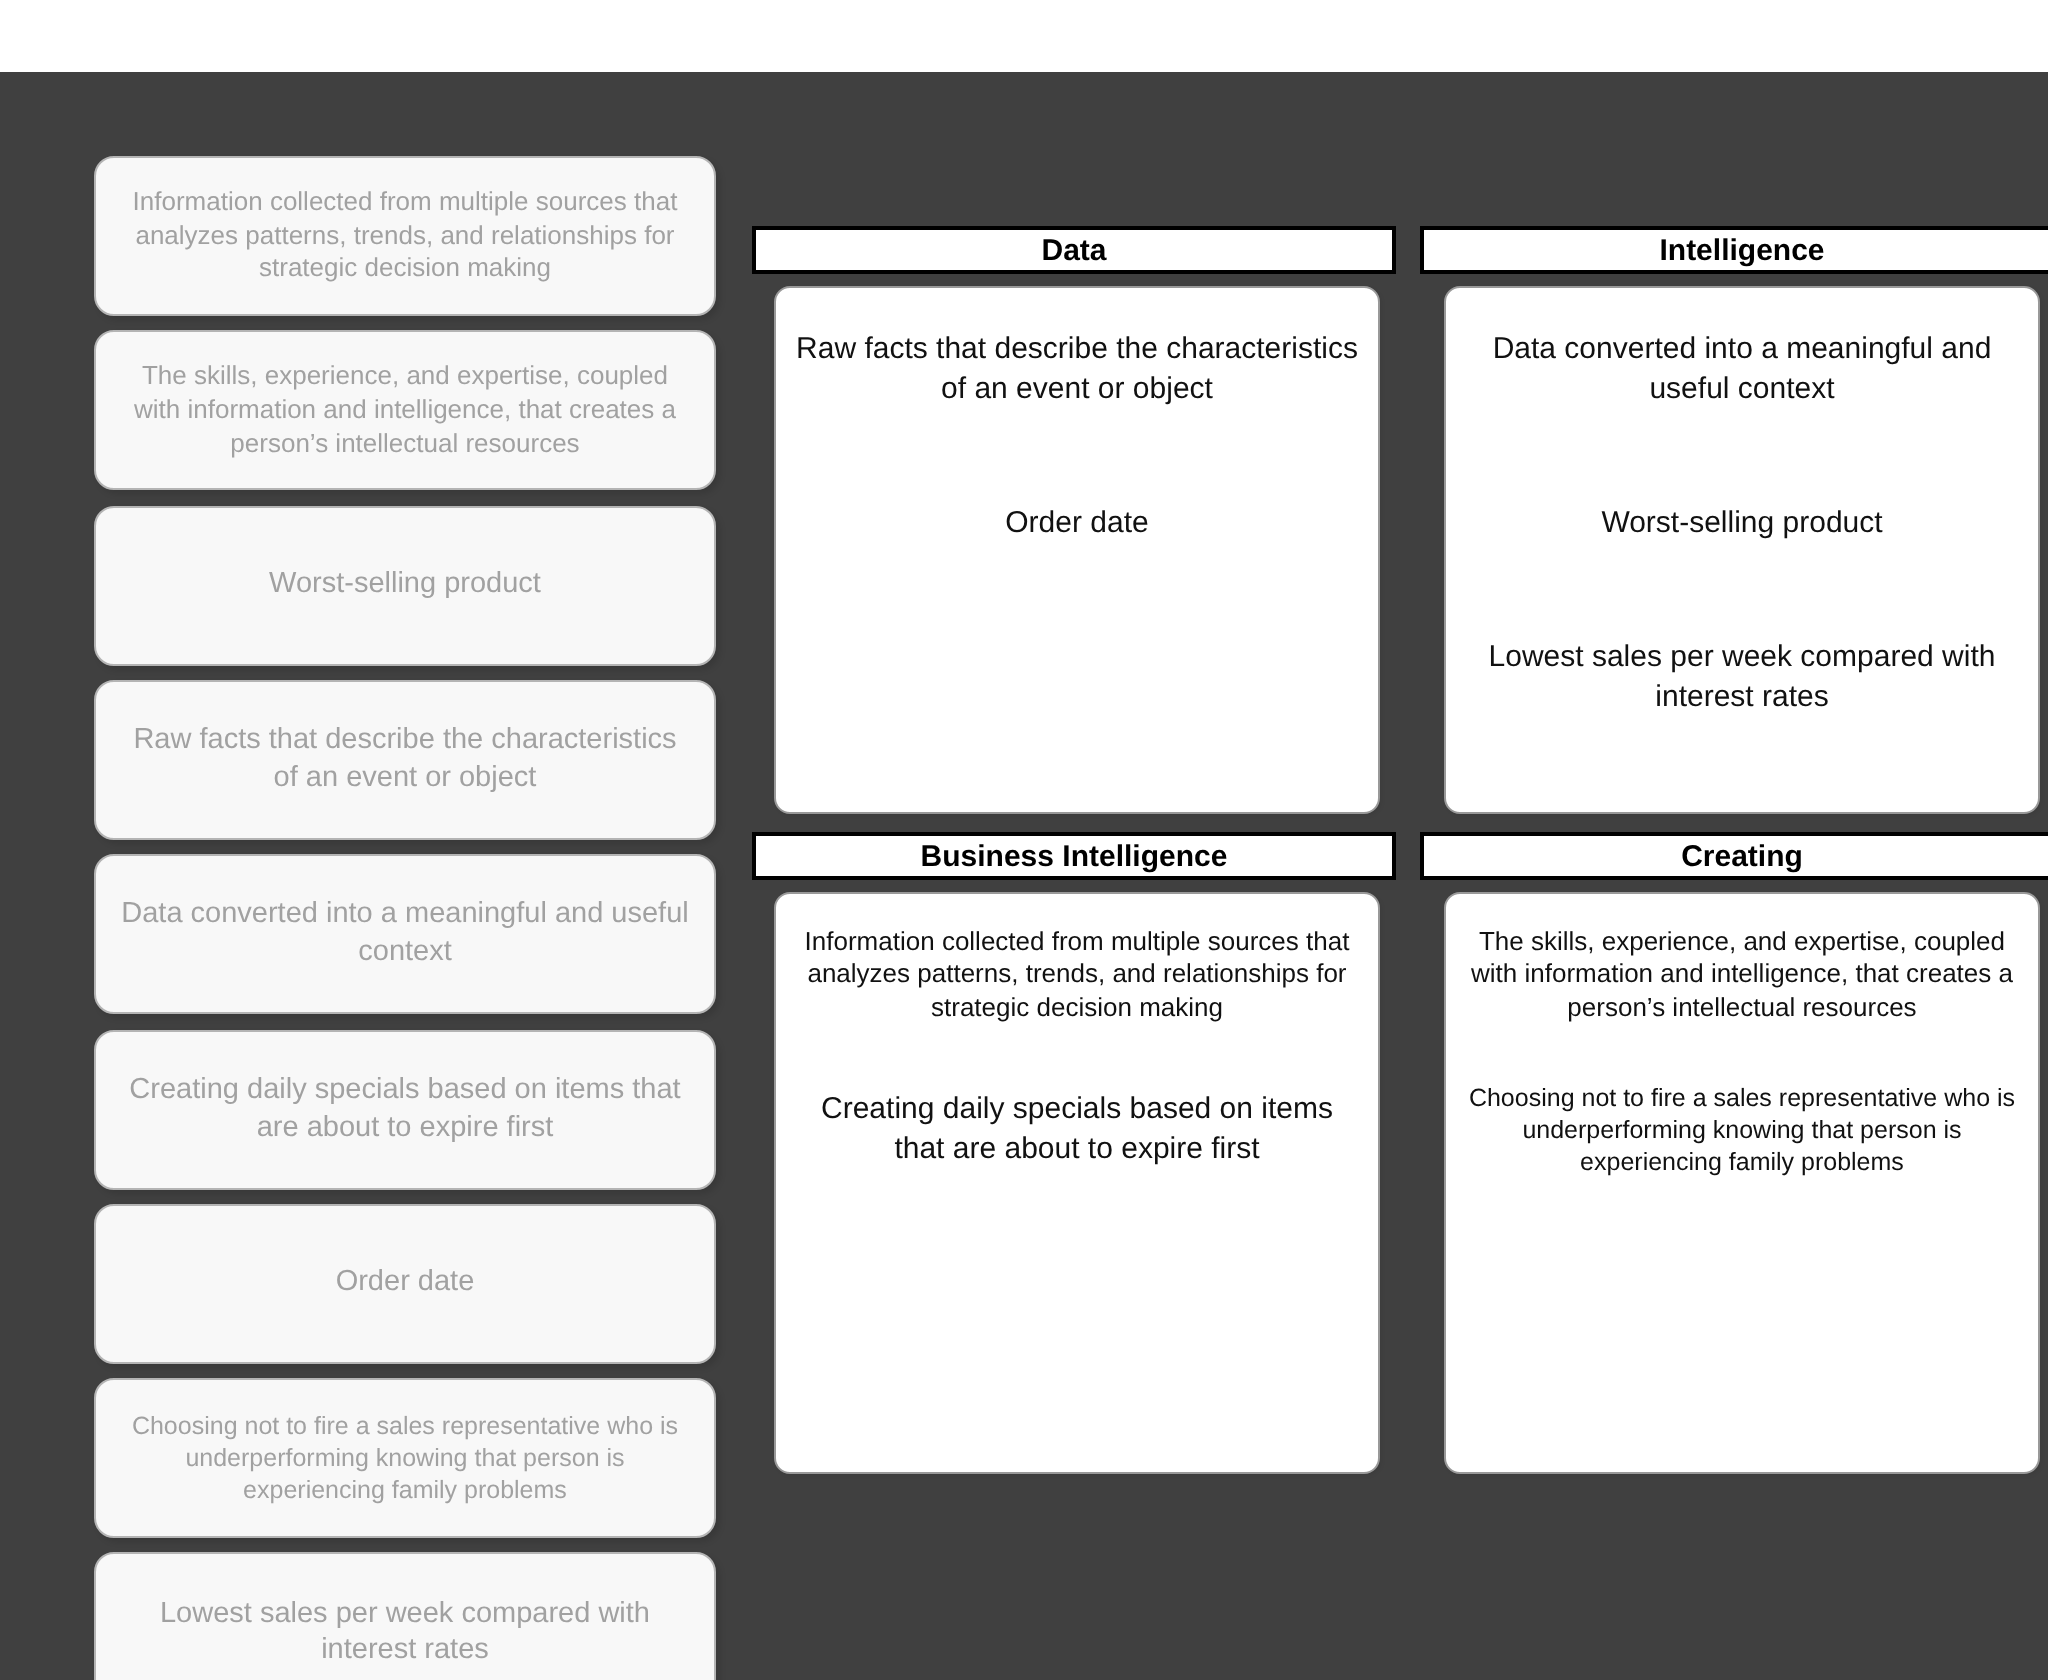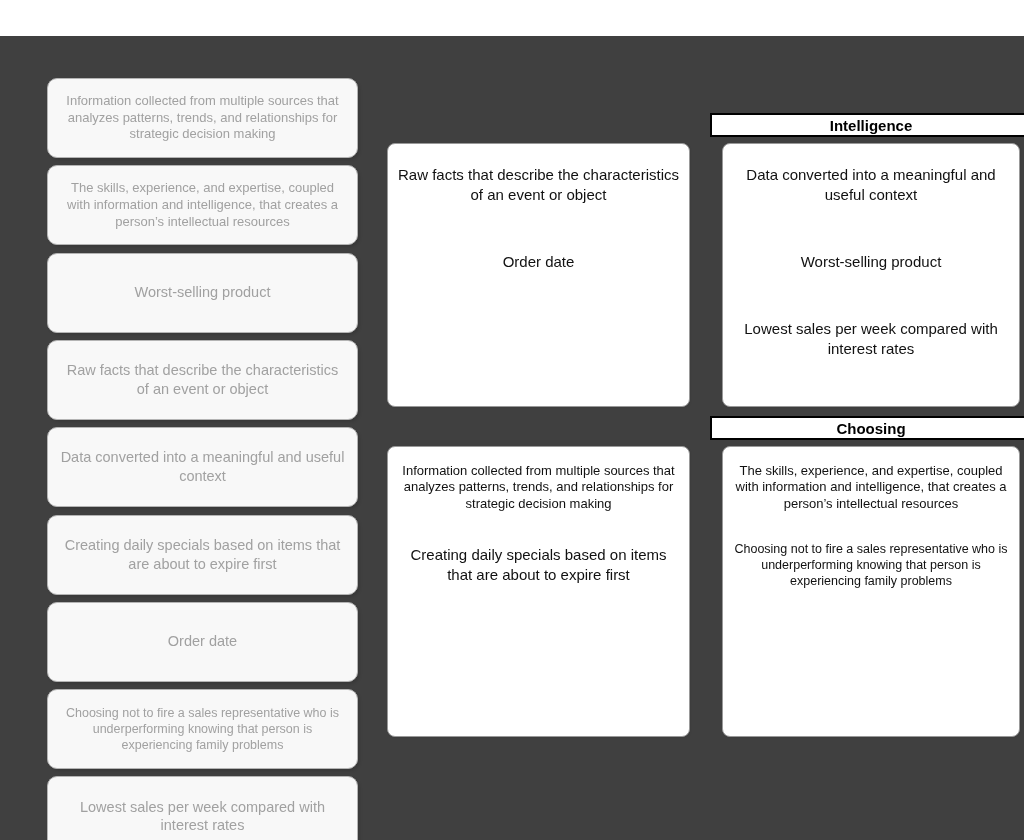--- a/index.html
+++ b/index.html
@@ -74,25 +74,31 @@
       <div class="bank-item fs13" style="top: 87.3px;">The skills, experience, and expertise, coupled with information and intelligence, that creates a person’s intellectual resources</div>
       <div class="bank-item" style="top: 174.6px;">Worst-selling product</div>
       <div class="bank-item" style="top: 261.9px;">Raw facts that describe the characteristics of an event or object</div>
       <div class="bank-item" style="top: 349.2px;">Data converted into a meaningful and useful context</div>
       <div class="bank-item" style="top: 436.5px;">Creating daily specials based on items that are about to expire first</div>
       <div class="bank-item" style="top: 523.8px;">Order date</div>
       <div class="bank-item fs12" style="top: 611.1px;">Choosing not to fire a sales representative who is underperforming knowing that person is experiencing family problems</div>
       <div class="bank-item" style="top: 698.4px;">Lowest sales per week compared with interest rates</div>
     </div>
 
+  <div class="cat-header" id="hdr-data">
+    <span>Data</span>
+  </div>
   <div class="cat-header" id="hdr-information">
     <span>Intelligence</span>
   </div>
+  <div class="cat-header" id="hdr-bi">
+    <span>Business Intelligence</span>
+  </div>
   <div class="cat-header" id="hdr-knowledge">
-    <span>Choosing</span>
+    <span>Creating</span>
   </div>
 
   <div class="dropzone" id="dz-data">
 
   <div class="drop-item">Raw facts that describe the characteristics of an event or object</div>
       <div class="drop-item">Order date</div>
     </div>
   <div class="dropzone" id="dz-information">
 
   <div class="drop-item">Data converted into a meaningful and useful context</div>

